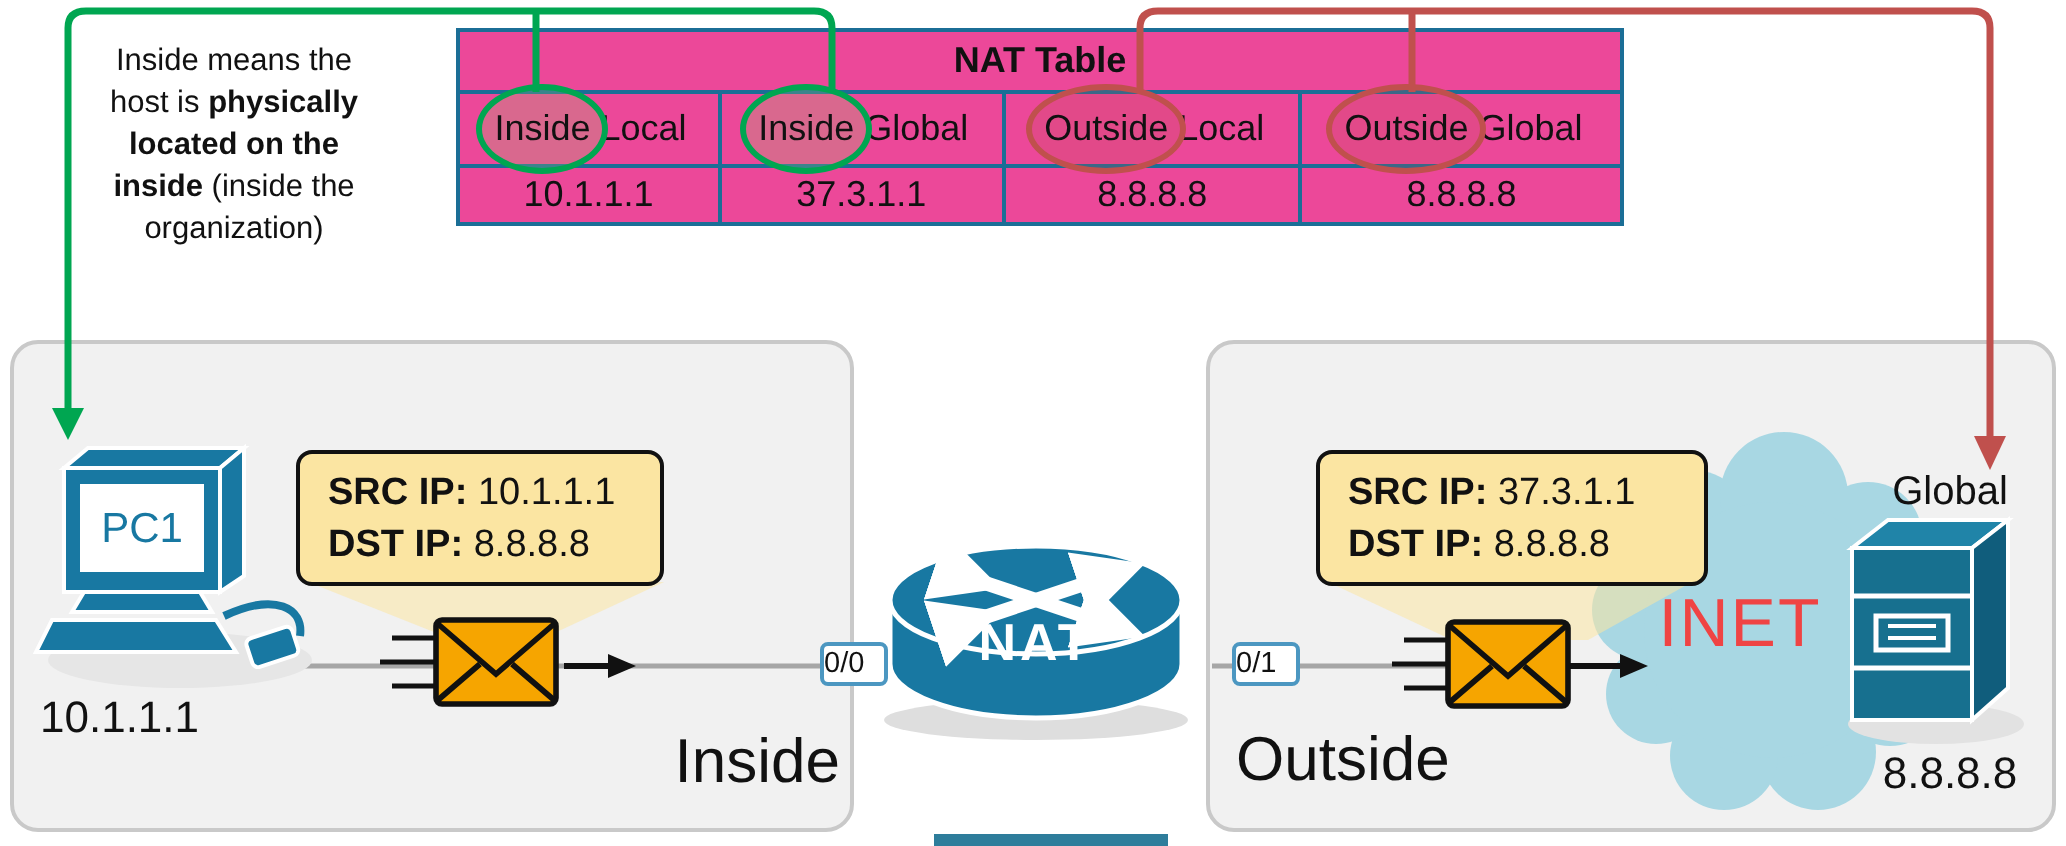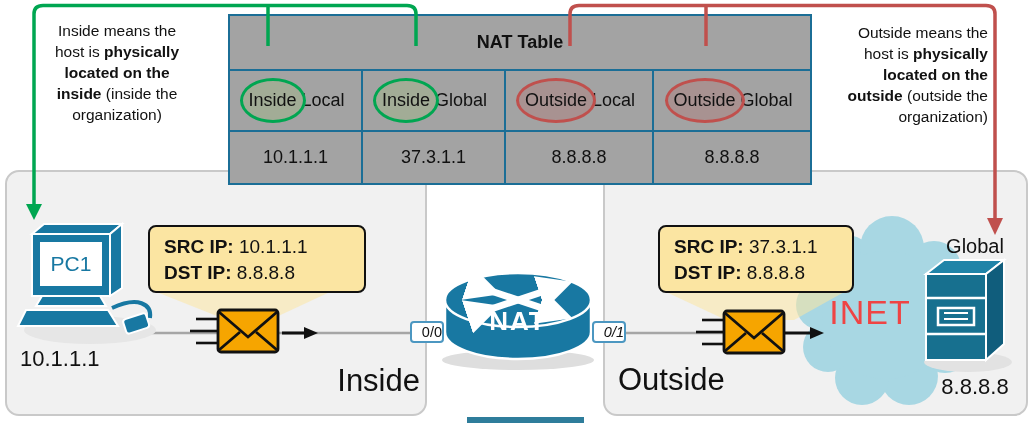--- a/index.html
+++ b/index.html
@@ -6,39 +6,39 @@
   #scene{
     position:relative;width:1033px;height:423px;background:#ffffff;
     font-family:"Liberation Sans",sans-serif;color:#111;overflow:hidden;
   }
   .abs{position:absolute;}
   
   .note{font-size:15.5px;line-height:21px;color:#111;z-index:20;}
   .note b{font-weight:bold;}
   
   .nat-table{position:absolute;left:228px;top:14px;width:584px;border-collapse:collapse;z-index:15;}
-  .nat-table td{border:2px solid #1B6E96;text-align:center;font-size:18px;padding:12px;background:#a3a3a3;margin-left:28px;}
+  .nat-table td{border:2px solid #1B6E96;text-align:center;font-size:18px;padding:0;background:#ec4899;margin-left:28px;}
   .nat-table .title-row td{height:29px;font-weight:bold;}
   .nat-table .hdr-row td{height:35px;overflow:visible;}
   .nat-table .val-row td{height:27px;}
   .kw{position:relative;display:inline-block;padding:0 2px;}
   .kw .txt{position:relative;z-index:2;}
   .halo{position:absolute;left:-7px;right:-7px;top:-12px;bottom:-12px;border-radius:50%;z-index:1;}
   .halo.green{border:3px solid #00A651;background:rgba(160,200,110,0.25);}
   .halo.red{border:3px solid #C0504D;background:rgba(192,80,77,0.20);}
   .scope{margin-left:3px;}
   
   .panel{position:absolute;top:170px;height:246px;background:#F1F1F1;border:2px solid #C9C9C9;border-radius:14px;box-sizing:border-box;z-index:1;}
   
   .callout{position:absolute;top:225px;height:68px;background:#FBE5A2;border:2px solid #111;border-radius:8px;
            box-sizing:border-box;padding:7px 0 0 14px;font-size:19px;line-height:26px;z-index:15;}
   .callout b{font-weight:bold;}
   
   .badge{position:absolute;top:321px;width:34px;height:22px;background:#fff;border:2px solid #4C97C1;border-radius:4px;
-         box-sizing:border-box;font-size:14.5px;line-height:18px;text-align:right;z-index:12;}
+         box-sizing:border-box;font-size:14.5px;line-height:18px;text-align:left;z-index:12;}
   
   .zone{position:absolute;font-size:31px;color:#111;z-index:20;}
   
   .ip{position:absolute;font-size:22px;color:#111;z-index:20;}
   .small-label{position:absolute;font-size:20px;color:#111;z-index:20;}
   .inet{position:absolute;left:800px;top:293px;width:140px;text-align:center;
         font-size:34px;letter-spacing:1px;color:#ef4444;z-index:8;}
   .layer{position:absolute;left:0;top:0;pointer-events:none;}
   .z5{z-index:5;}.z6{z-index:6;}.z10{z-index:10;}.z60{z-index:60;}
   .bottom-bar{position:absolute;left:467px;top:417px;width:117px;height:6px;background:#2E7D9B;z-index:30;}
@@ -78,23 +78,20 @@
     </g>
     <g>
       <path d="M784,333 H810" stroke="#111" stroke-width="3"></path>
       <polygon points="810,327 824,333 810,339" fill="#111"></polygon>
     </g>
   </svg>
 
   <div class="note abs" style="left:44px;top:20px;width:146px;text-align:center;">
     <span>Inside means the host is </span><b>physically located on the inside</b><span> (inside the organization)</span>
   </div>
-  <div class="note abs" style="right:45px;top:22px;width:146px;text-align:right;">
-    <span>Outside means the host is </span><b>physically located on the outside</b><span> (outside the organization)</span>
-  </div>
 
   <table class="nat-table">
     <tbody>
         <tr class="title-row">
           <td colspan="4">NAT Table</td>
         </tr>
     <tr class="hdr-row">
       <td>
         <span class="kw"><span class="halo green"></span><span class="txt">Inside</span></span><span class="scope">Local</span>
       </td>
@@ -126,21 +123,21 @@
       <polygon points="30,74 88,74 94,84 24,84"></polygon>
       <polygon points="14,88 96,88 106,104 6,104"></polygon>
     </g>
     <path d="M100,86 C126,74 140,82 138,96" stroke="#1878A2" stroke-width="4" fill="none"></path>
     <rect x="112" y="94" width="24" height="15" rx="3" fill="#1878A2" stroke="#fff" stroke-width="2" transform="rotate(-18 124 101)"></rect>
     <rect x="28" y="20" width="62" height="44" fill="#fff"></rect>
     <text x="59" y="49" text-anchor="middle" font-size="21" fill="#1878A2">PC1</text>
   </svg>
   <div class="ip" style="left:20px;top:346px;width:120px;">10.1.1.1</div>
 
-  <div class="callout" style="left:148px;width:218px;">
+  <div class="callout" style="left:148px;width:184px;">
     <div><b>SRC IP:</b> <span>10.1.1.1</span></div>
     <div><b>DST IP:</b> <span>8.8.8.8</span></div>
   </div>
   <div class="callout" style="left:658px;width:196px;">
     <div><b>SRC IP:</b> <span>37.3.1.1</span></div>
     <div><b>DST IP:</b> <span>8.8.8.8</span></div>
   </div>
 
   <svg class="layer z10" style="left:190px;top:307px;" width="92" height="50" viewBox="0 0 92 50">
     <g stroke="#111" stroke-width="2.6" fill="none">
@@ -172,21 +169,21 @@
     <ellipse cx="80" cy="92" rx="76" ry="10" fill="#DEDEDE"></ellipse>
     <path d="M7,34 a73,27 0 1 1 146,0 v30 a73,27 0 0 1 -146,0 z" fill="#1878A2" stroke="#fff" stroke-width="2.5"></path>
     <ellipse cx="80" cy="32" rx="73" ry="27" fill="#1878A2" stroke="#fff" stroke-width="2.5"></ellipse>
     <g stroke="#fff" stroke-width="7">
       <line x1="44" y1="44" x2="116" y2="20" marker-start="url(#aw)" marker-end="url(#aw)"></line>
       <line x1="44" y1="20" x2="116" y2="44" marker-start="url(#aw)" marker-end="url(#aw)"></line>
     </g>
     <text x="80" y="62" text-anchor="middle" font-size="26" font-weight="bold" letter-spacing="2" fill="#fff">NAT</text>
   </svg>
   <div class="badge" style="left:410px;">0/0</div>
-  <div class="badge" style="left:592px;font-style:italic;">0/1</div>
+  <div class="badge" style="left:616px;">0/1</div>
 
   <svg class="layer z10" style="left:918px;top:252px;" width="110" height="122" viewBox="0 0 110 122">
     <ellipse cx="50" cy="110" rx="44" ry="10" fill="#E2E2E2"></ellipse>
     <polygon points="8,22 26,8 86,8 68,22" fill="#2084A8" stroke="#fff" stroke-width="2"></polygon>
     <polygon points="68,22 86,8 86,92 68,108" fill="#105D7C" stroke="#fff" stroke-width="2"></polygon>
     <rect x="8" y="22" width="60" height="86" fill="#17708F" stroke="#fff" stroke-width="2"></rect>
     <path d="M8,46 H68 M8,82 H68" stroke="#fff" stroke-width="2.5"></path>
     <rect x="20" y="56" width="36" height="17" fill="none" stroke="#fff" stroke-width="2.5"></rect>
     <path d="M26,61 H50 M26,67 H50" stroke="#fff" stroke-width="2"></path>
   </svg>

